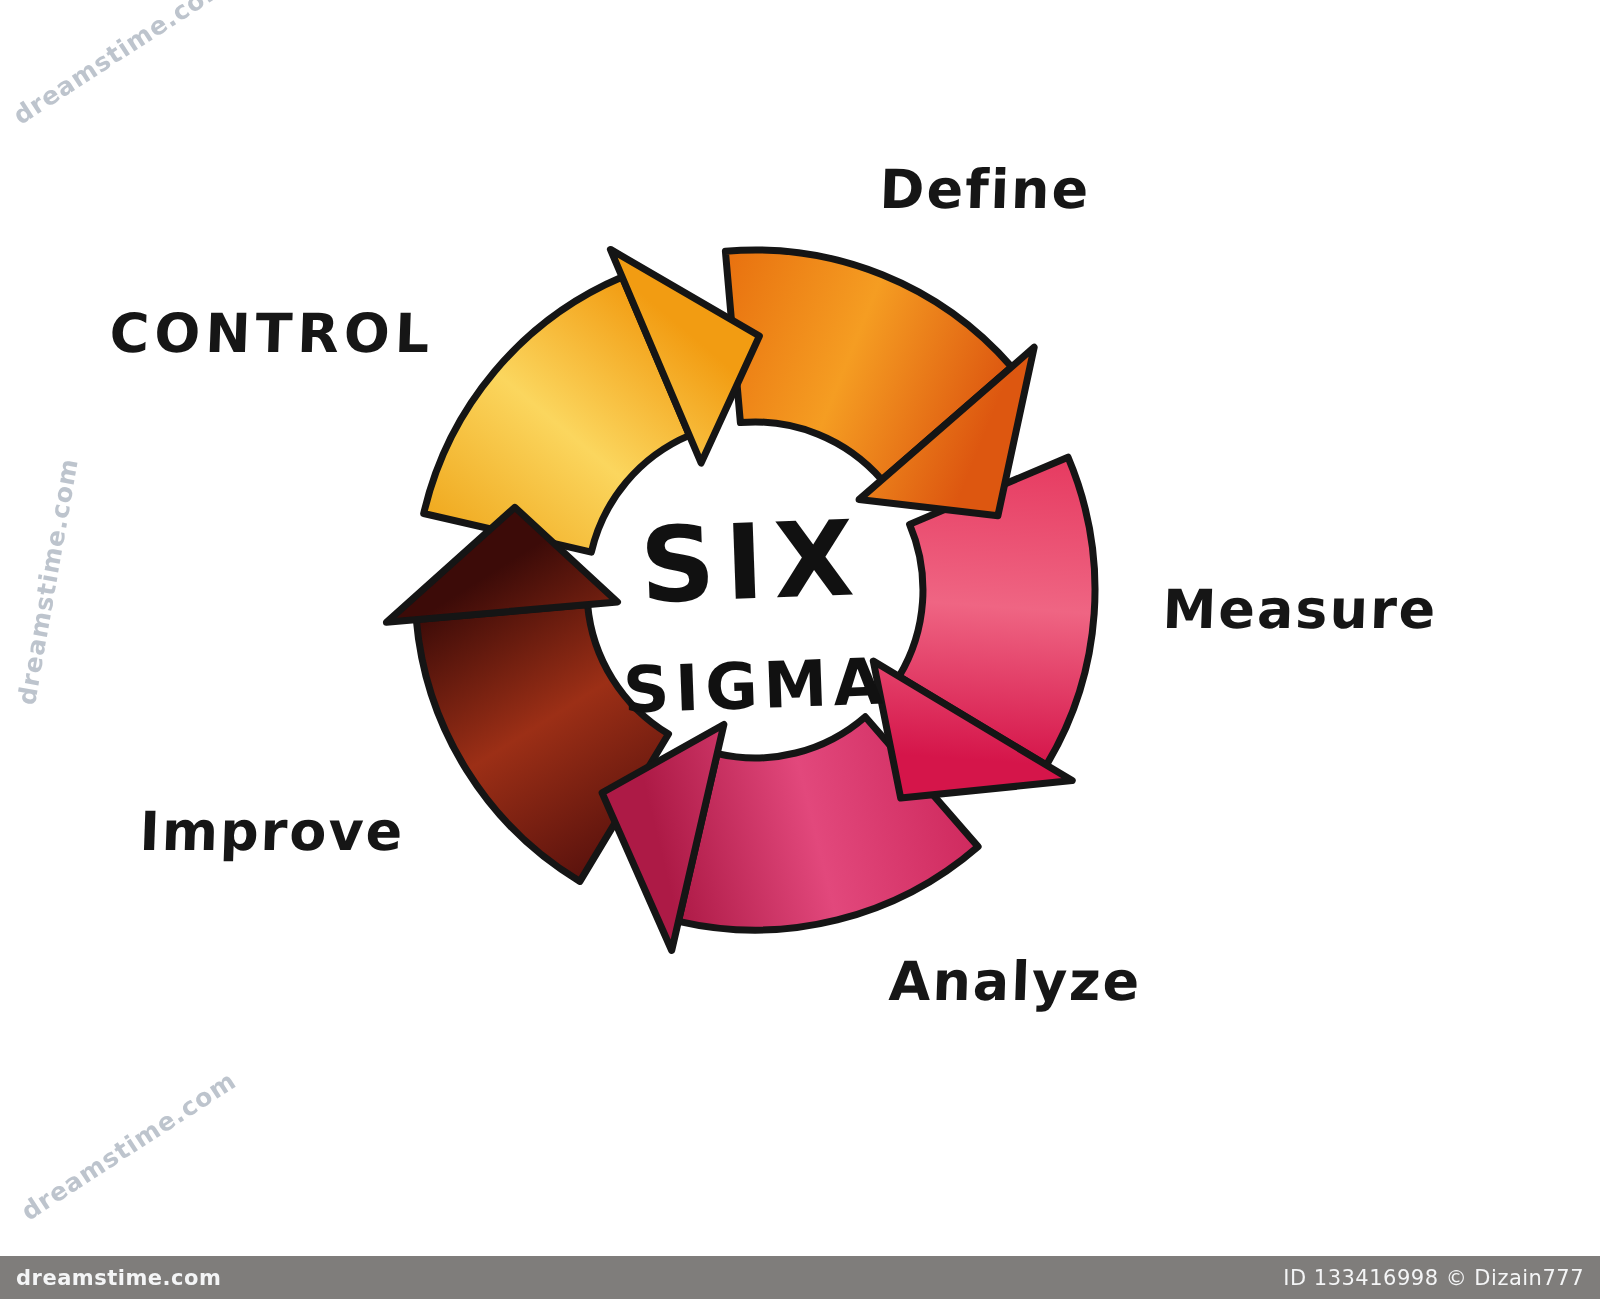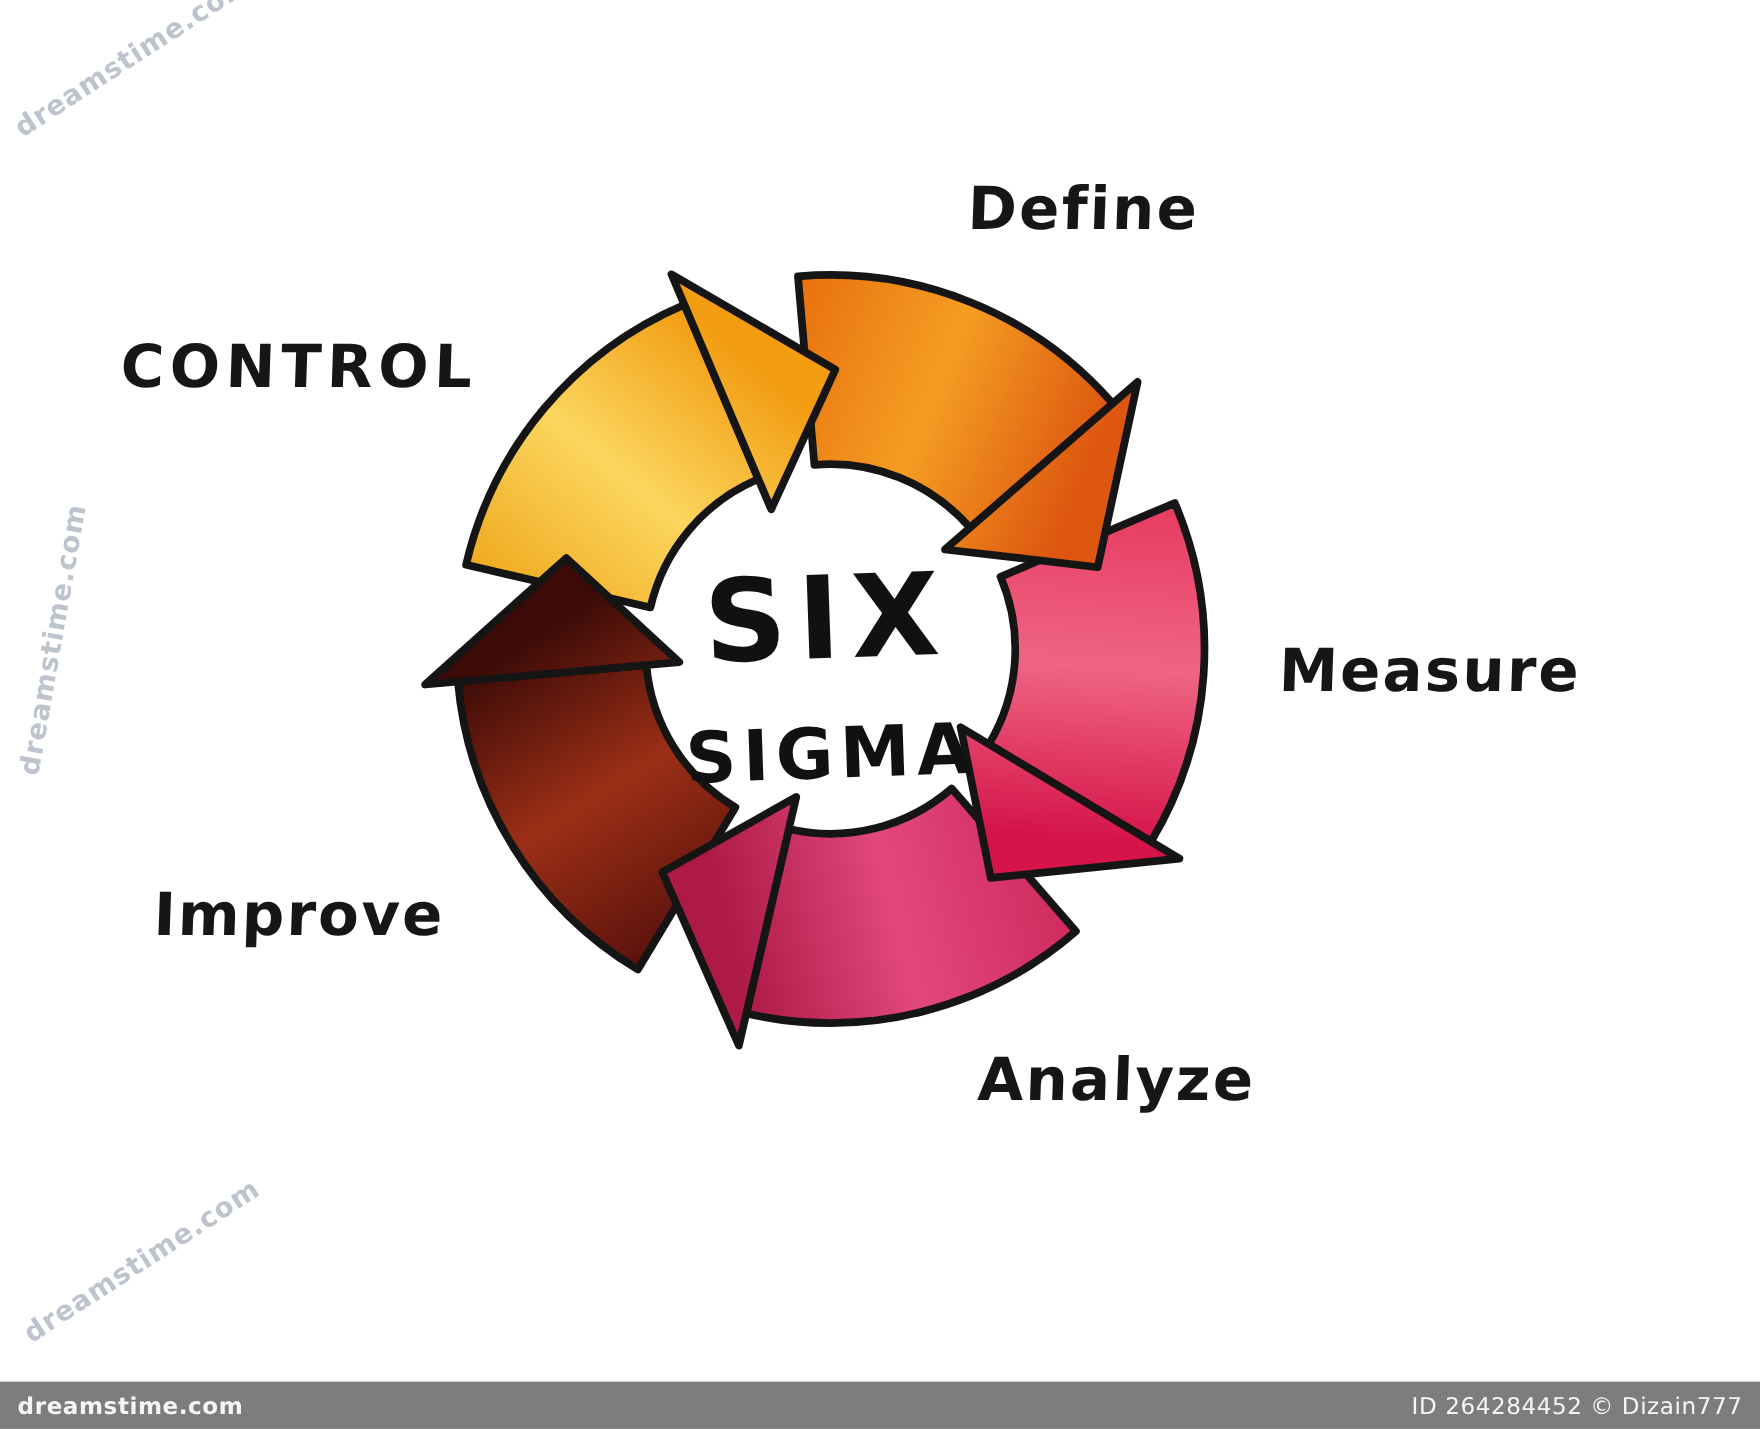--- a/index.html
+++ b/index.html
@@ -146,16 +146,16 @@
   <div class="step-label lbl-analyze">Analyze</div>
   <div class="step-label lbl-improve">Improve</div>
   <div class="step-label lbl-control">CONTROL</div>
 
   <div class="wm wm-topleft">dreamstime.com</div>
   <div class="wm wm-leftedge">dreamstime.com</div>
   <div class="wm wm-bottomleft">dreamstime.com</div>
 
   <div class="wm-bar">
     <span class="bar-text bar-left">dreamstime.com</span>
-    <span class="bar-text bar-right">ID 264284452 © Dizain777</span>
+    <span class="bar-text bar-right">ID 133416998 © Dizain777</span>
   </div>
 
 </div>
 
 </body></html>

